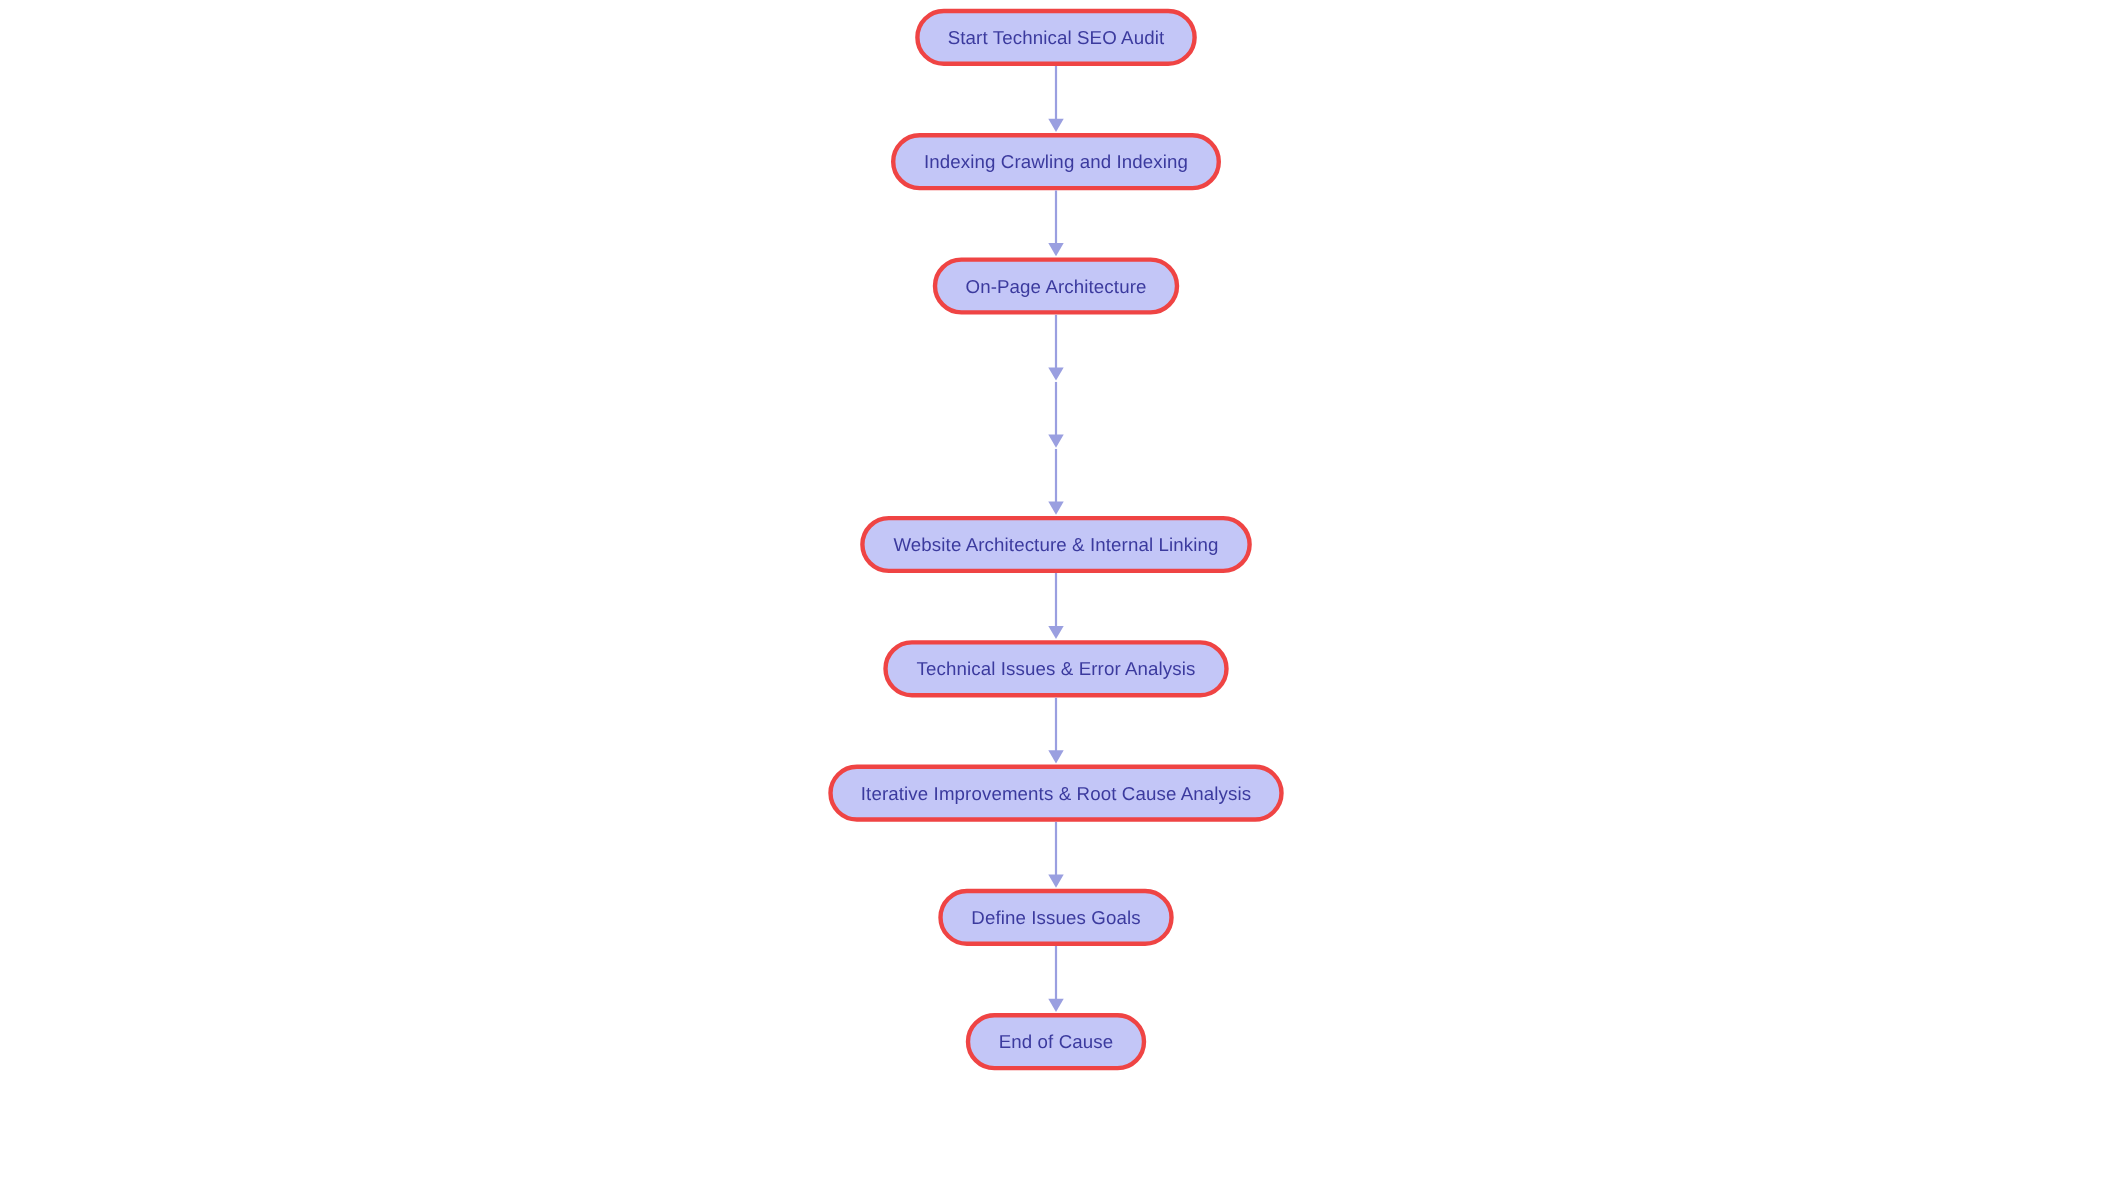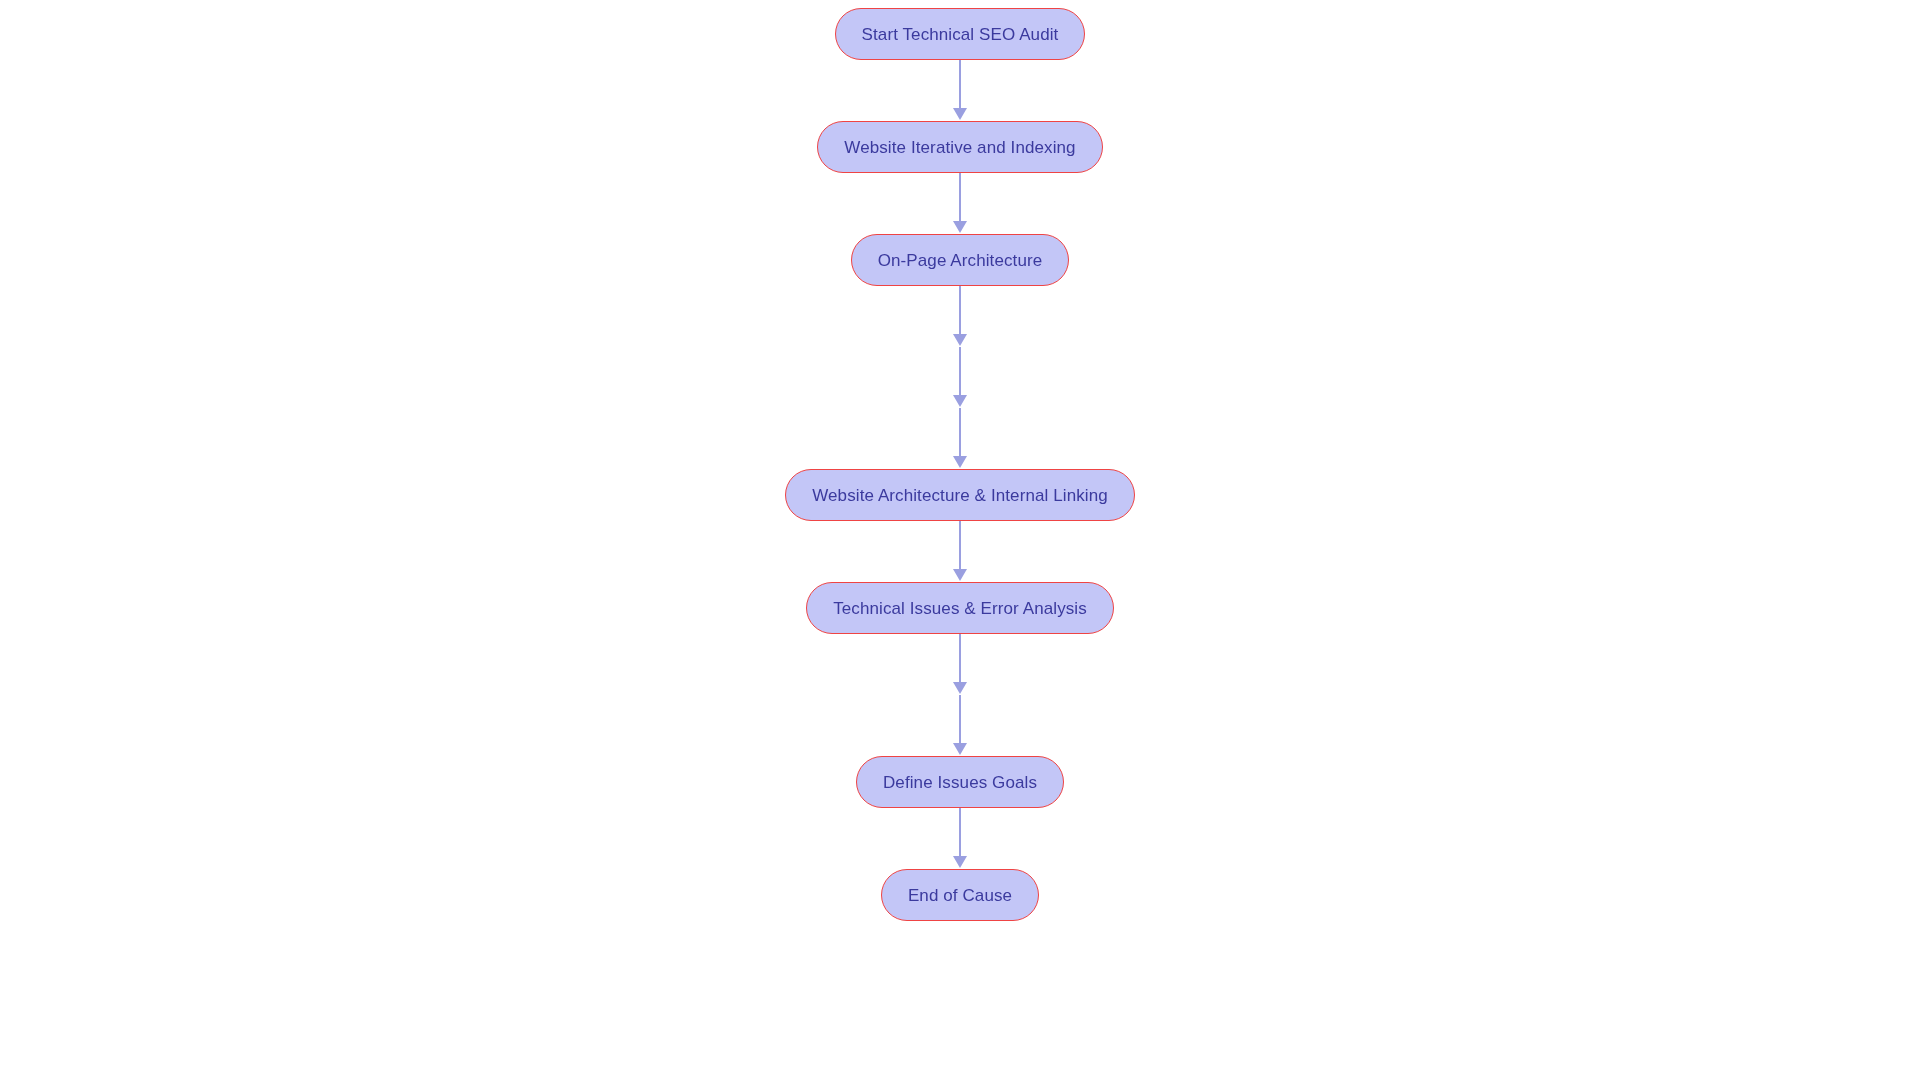--- a/index.html
+++ b/index.html
@@ -23,21 +23,21 @@
     align-items: center;
     padding-top: 8px;
     box-sizing: border-box;
   }
 
   .node {
     box-sizing: border-box;
     height: 52px;
     border-radius: 26px;
     background: #c3c6f7;
-    border: 1px solid #ef4444;
+    border: 4px solid #ef4444;
     color: #3b3a9e;
     font-size: 17px;
     line-height: 1;
     letter-spacing: 0.1px;
     display: flex;
     align-items: center;
     justify-content: center;
     padding: 0 26px;
     white-space: nowrap;
     flex: 0 0 auto;
@@ -59,21 +59,21 @@
 </style>
 </head>
 <body>
 
 <div id="flowchart">
     <div class="node">Start Technical SEO Audit</div>
     <svg class="connector" viewBox="0 0 24 61" width="24" height="61">
       <line x1="12" y1="0" x2="12" y2="50"></line>
       <polygon points="5,48 19,48 12,60"></polygon>
     </svg>
-    <div class="node">Website Iterative and Indexing</div>
+    <div class="node">Indexing Crawling and Indexing</div>
     <svg class="connector" viewBox="0 0 24 61" width="24" height="61">
       <line x1="12" y1="0" x2="12" y2="50"></line>
       <polygon points="5,48 19,48 12,60"></polygon>
     </svg>
     <div class="node">On-Page Architecture</div>
     <svg class="connector" viewBox="0 0 24 61" width="24" height="61">
       <line x1="12" y1="0" x2="12" y2="50"></line>
       <polygon points="5,48 19,48 12,60"></polygon>
     </svg>
     <svg class="connector" viewBox="0 0 24 61" width="24" height="61">
@@ -87,20 +87,21 @@
     <div class="node">Website Architecture &amp; Internal Linking</div>
     <svg class="connector" viewBox="0 0 24 61" width="24" height="61">
       <line x1="12" y1="0" x2="12" y2="50"></line>
       <polygon points="5,48 19,48 12,60"></polygon>
     </svg>
     <div class="node">Technical Issues &amp; Error Analysis</div>
     <svg class="connector" viewBox="0 0 24 61" width="24" height="61">
       <line x1="12" y1="0" x2="12" y2="50"></line>
       <polygon points="5,48 19,48 12,60"></polygon>
     </svg>
+    <div class="node">Iterative Improvements &amp; Root Cause Analysis</div>
     <svg class="connector" viewBox="0 0 24 61" width="24" height="61">
       <line x1="12" y1="0" x2="12" y2="50"></line>
       <polygon points="5,48 19,48 12,60"></polygon>
     </svg>
     <div class="node">Define Issues Goals</div>
     <svg class="connector" viewBox="0 0 24 61" width="24" height="61">
       <line x1="12" y1="0" x2="12" y2="50"></line>
       <polygon points="5,48 19,48 12,60"></polygon>
     </svg>
     <div class="node">End of Cause</div>

